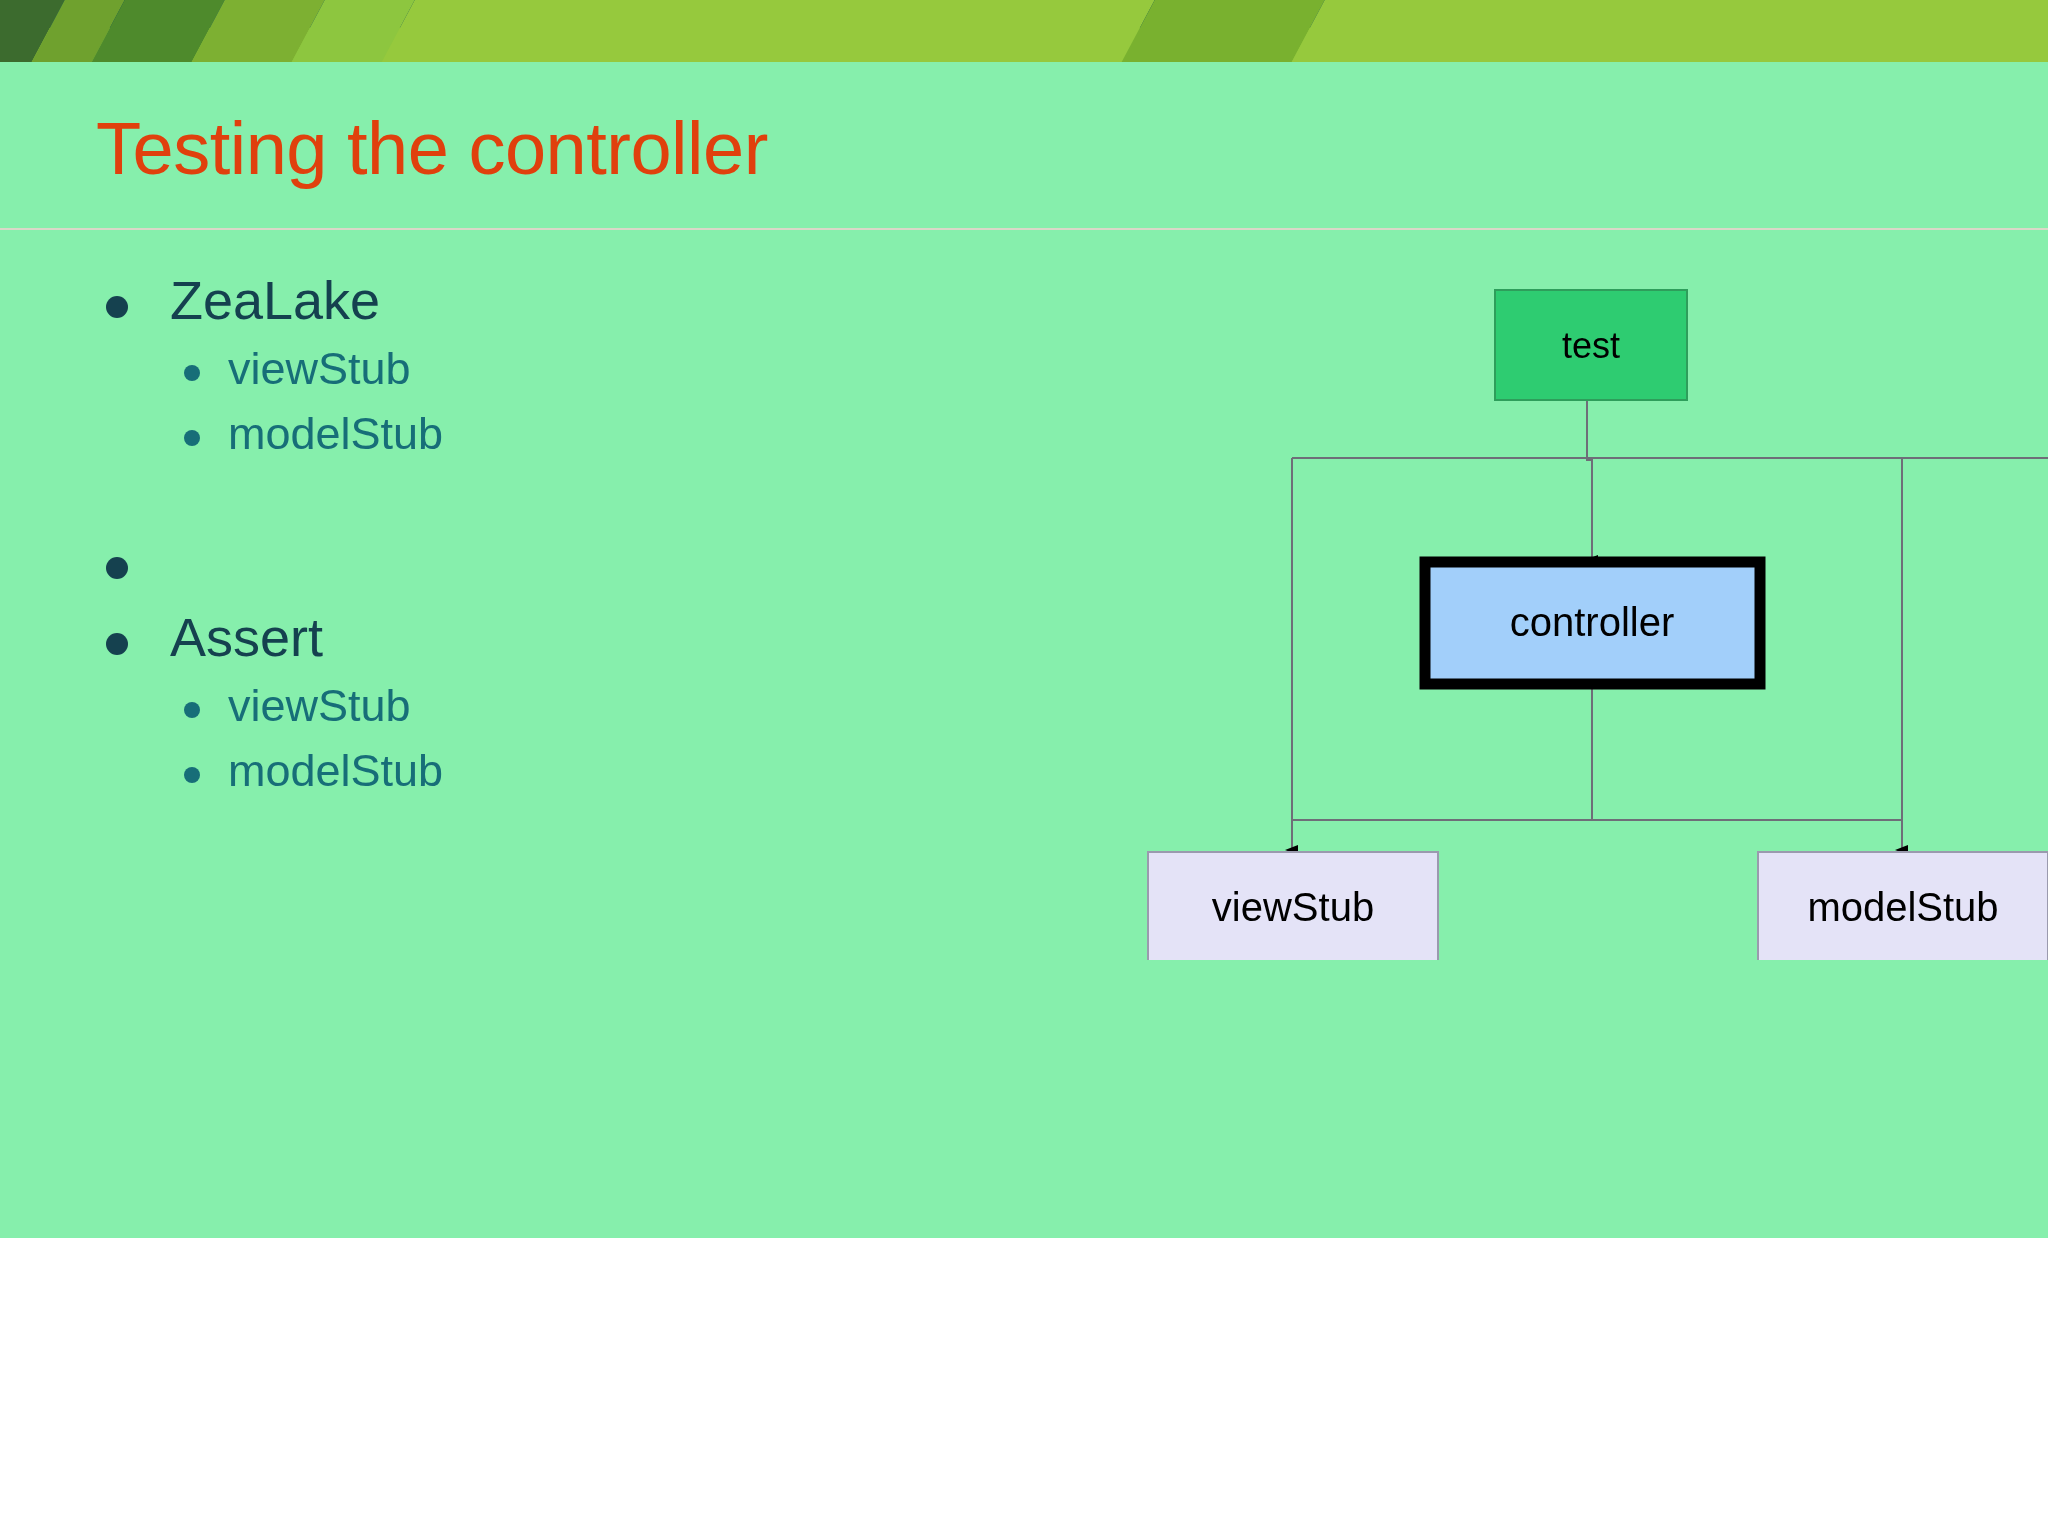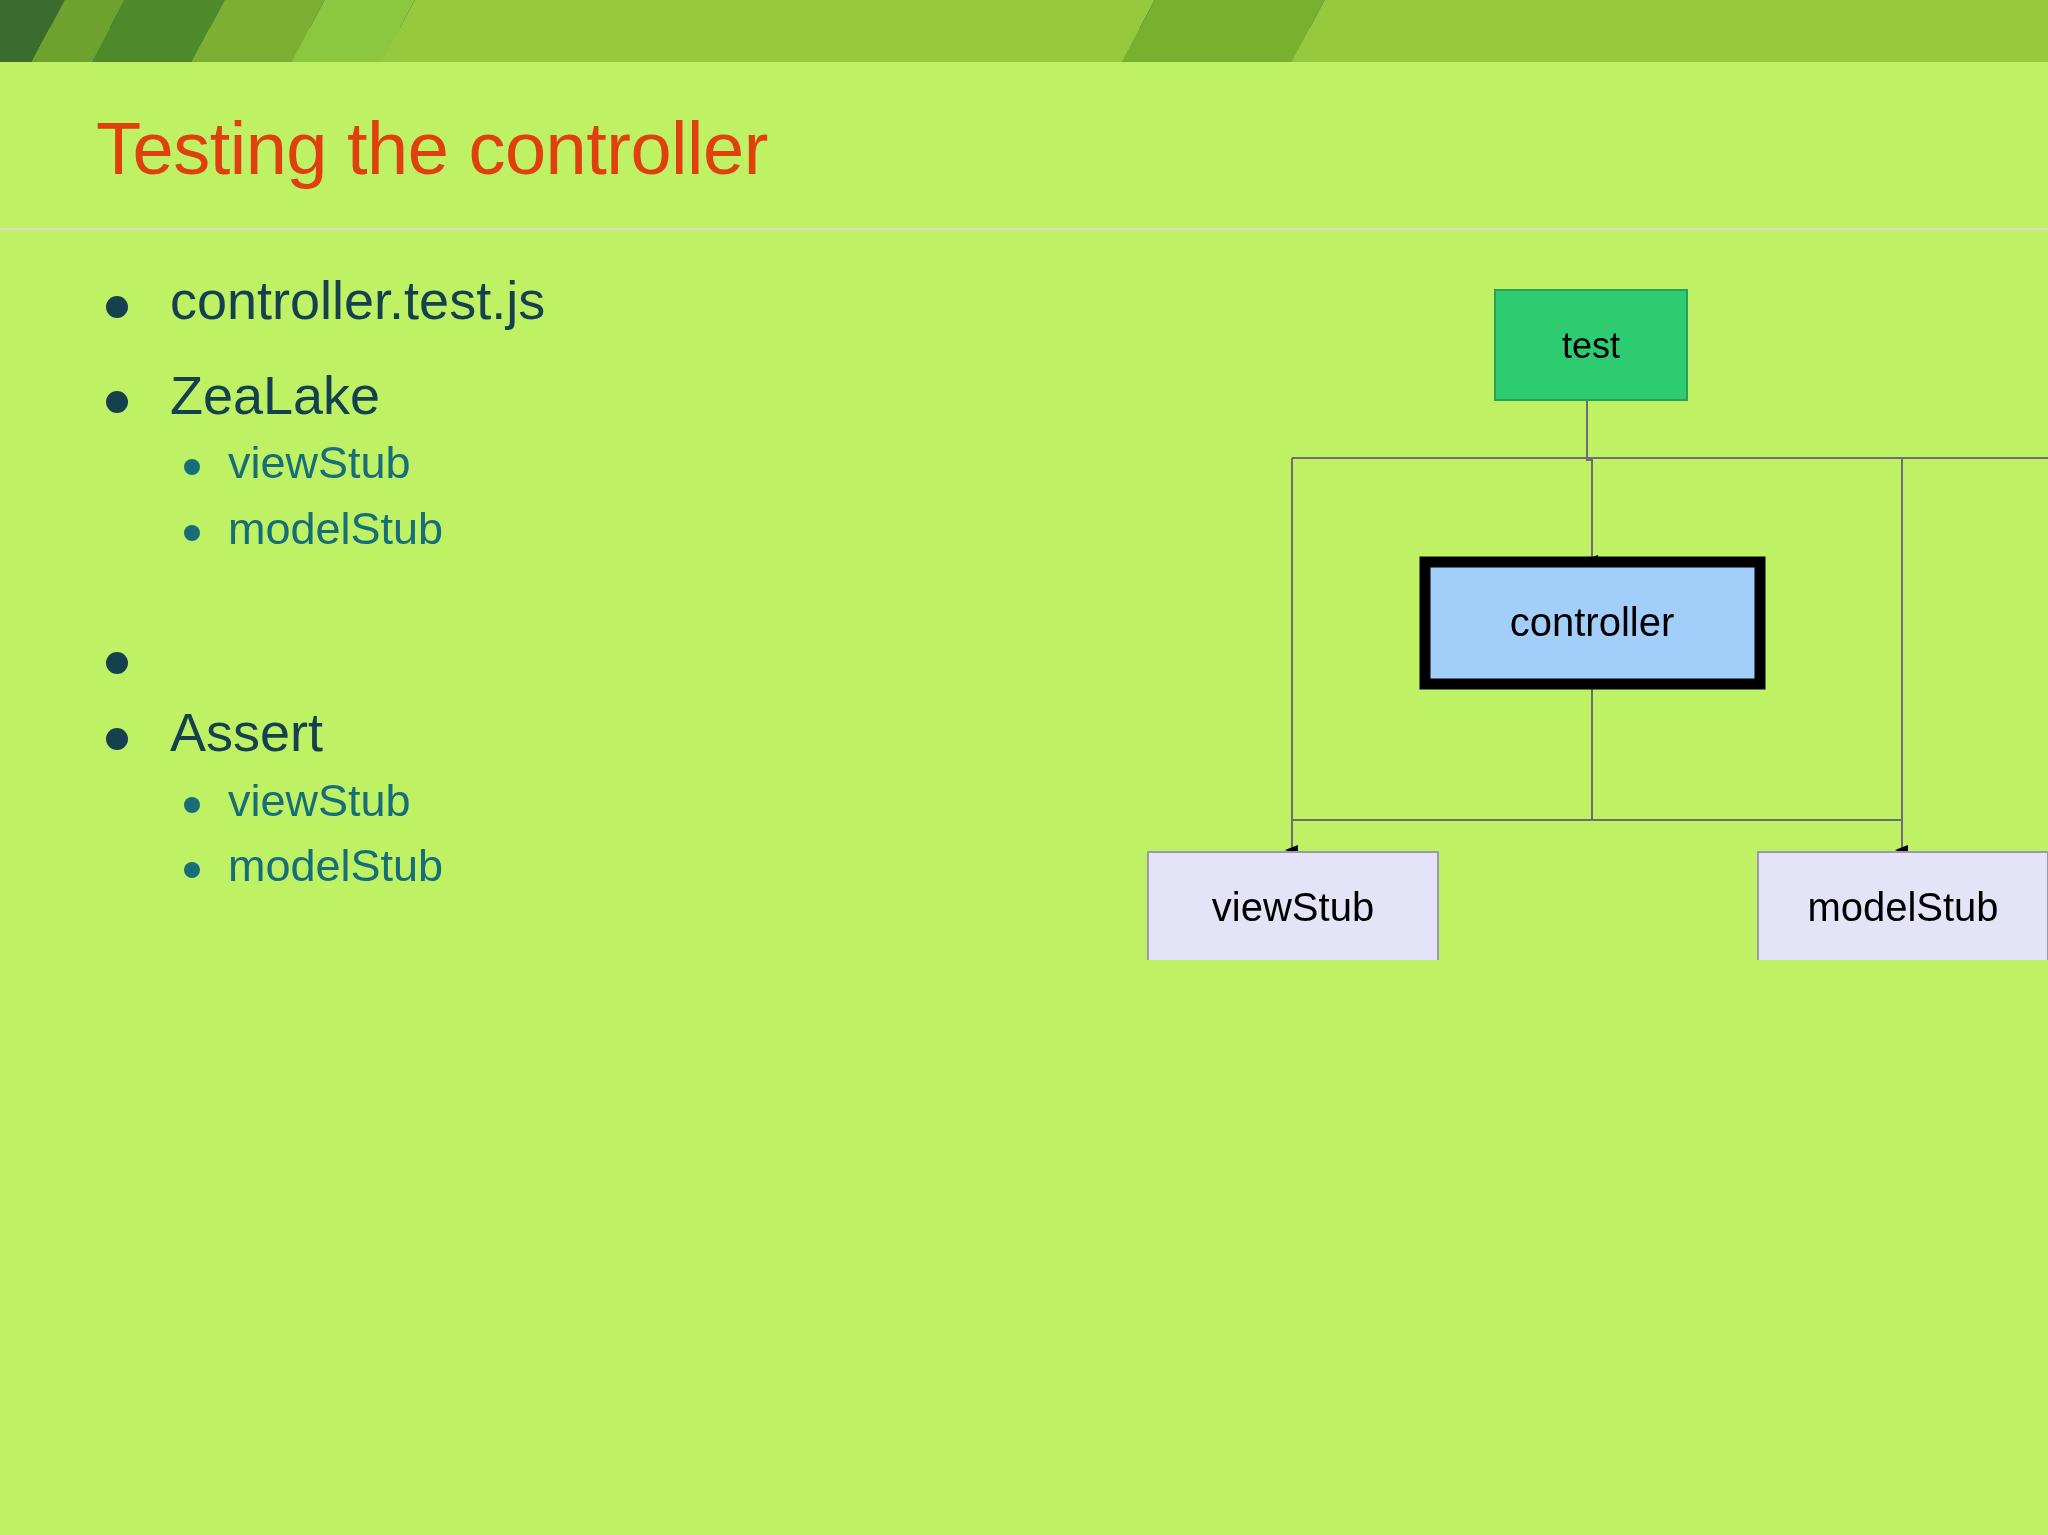--- a/index.html
+++ b/index.html
@@ -6,22 +6,22 @@
     margin: 0;
     padding: 0;
     background: #ffffff;
   }
   body {
     font-family: "Liberation Sans", sans-serif;
   }
   #slide {
     position: relative;
     width: 2048px;
-    height: 1535px;
-    background: #bef264;
+    height: 1238px;
+    background: #86efac;
     overflow: hidden;
   }
 
   
   .header-band {
     position: absolute;
     top: 0;
     left: 0;
     width: 2048px;
     height: 62px;
@@ -156,24 +156,20 @@
     <div class="stripe" style="left:420px;  width:740px; background:#96C93D;"></div>
     <div class="stripe" style="left:1160px; width:170px; background:#79B12F;"></div>
     <div class="stripe" style="left:1330px; width:780px; background:#96C93D;"></div>
   </div>
 
   <div class="title">Testing the controller</div>
   <div class="title-rule"></div>
 
   <div class="bullets">
 
-    <div class="bullet-l1">
-      <span class="dot"></span>
-      <span>controller.test.js</span>
-    </div>
 
     <div class="bullet-l1">
       <span class="dot"></span>
       <span>ZeaLake</span>
       <div class="sub-list">
         <div class="bullet-l2">
           <span class="dot"></span>
           <span>viewStub</span>
         </div>
         <div class="bullet-l2">

